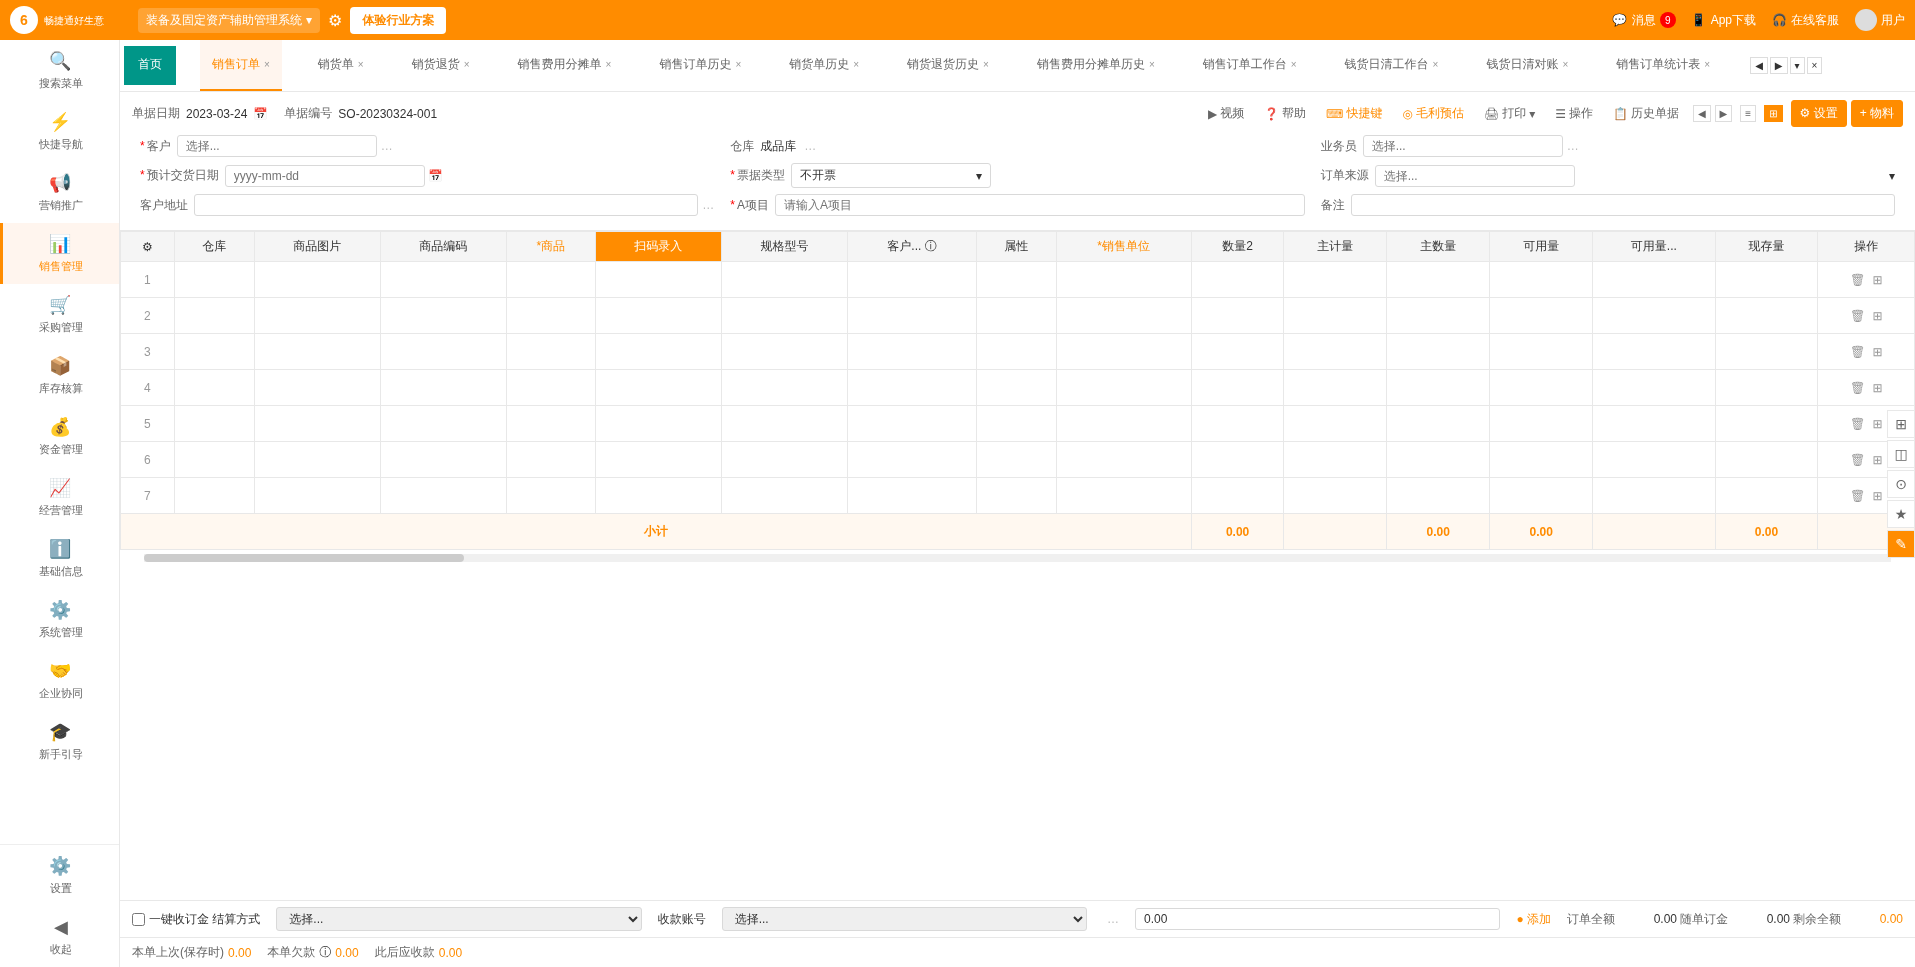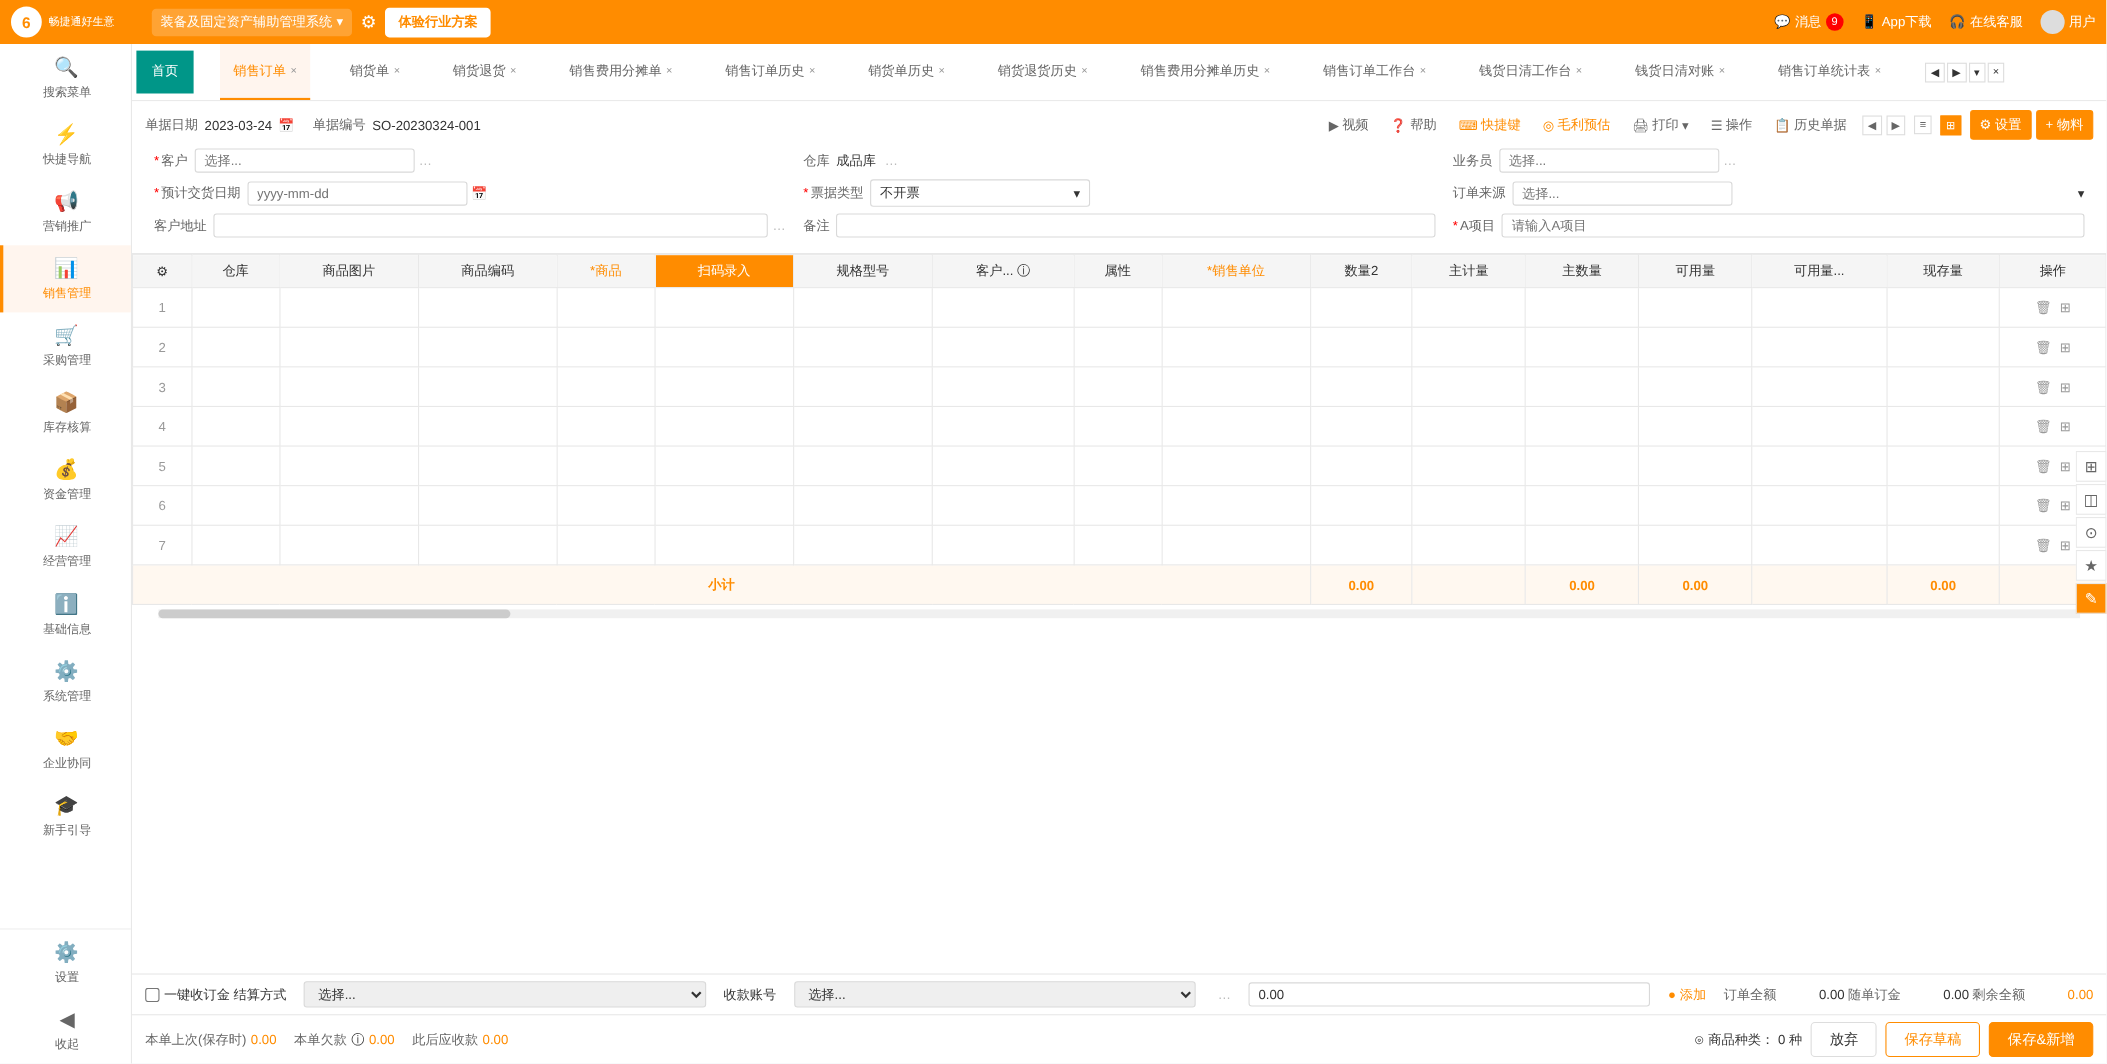--- a/index.html
+++ b/index.html
@@ -320,26 +320,26 @@
         </div>
       </div>
 
       <div class="form-row">
         <div class="form-col">
           <span class="lbl">客户地址</span>
           <input class="form-input" style="flex: 1 1 0%;">
           <span class="dotdotdot">…</span>
         </div>
         <div class="form-col">
+          <span class="lbl required">A项目</span>
+          <input class="form-input" placeholder="请输入A项目" style="flex: 1 1 0%;">
+        </div>
+        <div class="form-col">
           <span class="lbl">备注</span>
           <input class="form-input" style="flex: 1 1 0%;">
-        </div>
-        <div class="form-col">
-          <span class="lbl required">A项目</span>
-          <input class="form-input" placeholder="请输入A项目" style="flex: 1 1 0%;">
         </div>
       </div>
 
     </div>
 
 
     <div class="table-wrapper">
       <table class="data-table">
         <thead>
           <tr>
@@ -580,30 +580,20 @@
       </div>
       <div class="bottom-item">
         <span class="bottom-label">本单欠款</span>
         <span>ⓘ</span>
         <span class="bottom-val">0.00</span>
       </div>
       <div class="bottom-item">
         <span class="bottom-label">此后应收款</span>
         <span class="bottom-val">0.00</span>
       </div>
-      <div style="margin-left:auto;display:flex;align-items:center;gap:8px;">
-        <span>
-          <span>⊙</span>
-          <span>商品种类：</span>
-          <span>0 种</span>
-        </span>
-        <button class="btn btn-default">放弃</button>
-        <button class="btn btn-save">保存草稿</button>
-        <button class="btn btn-primary">保存&amp;新增</button>
-      </div>
     </div>
 
   </div>
 </div>
 
 <div class="right-float">
   <div class="right-float-btn">⊞</div>
   <div class="right-float-btn">◫</div>
   <div class="right-float-btn">⊙</div>
   <div class="right-float-btn">★</div>

